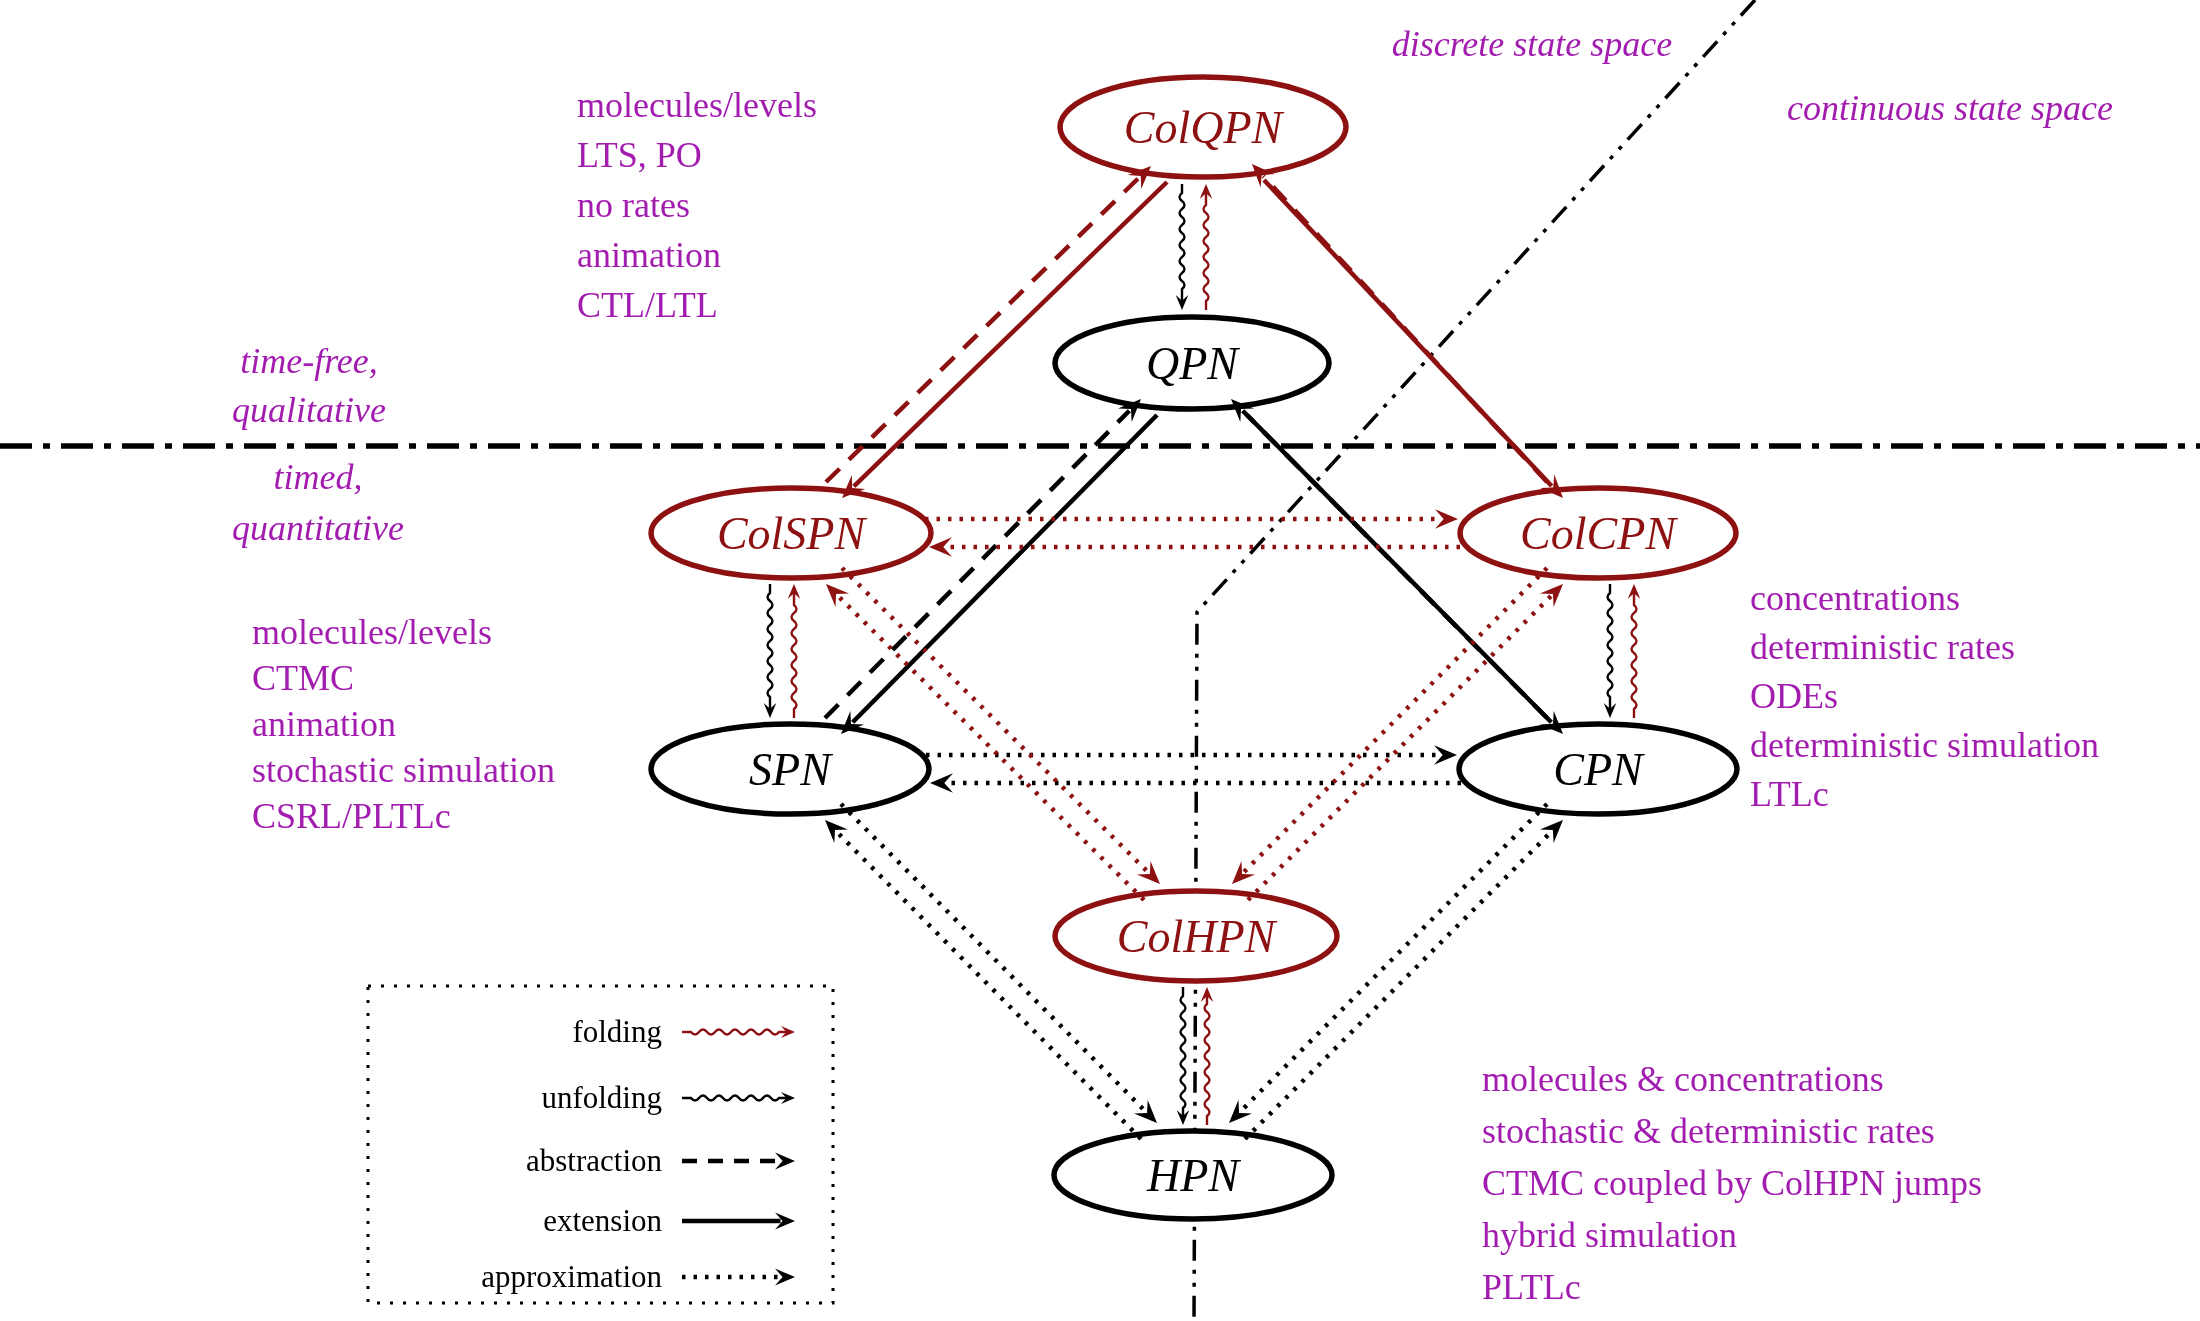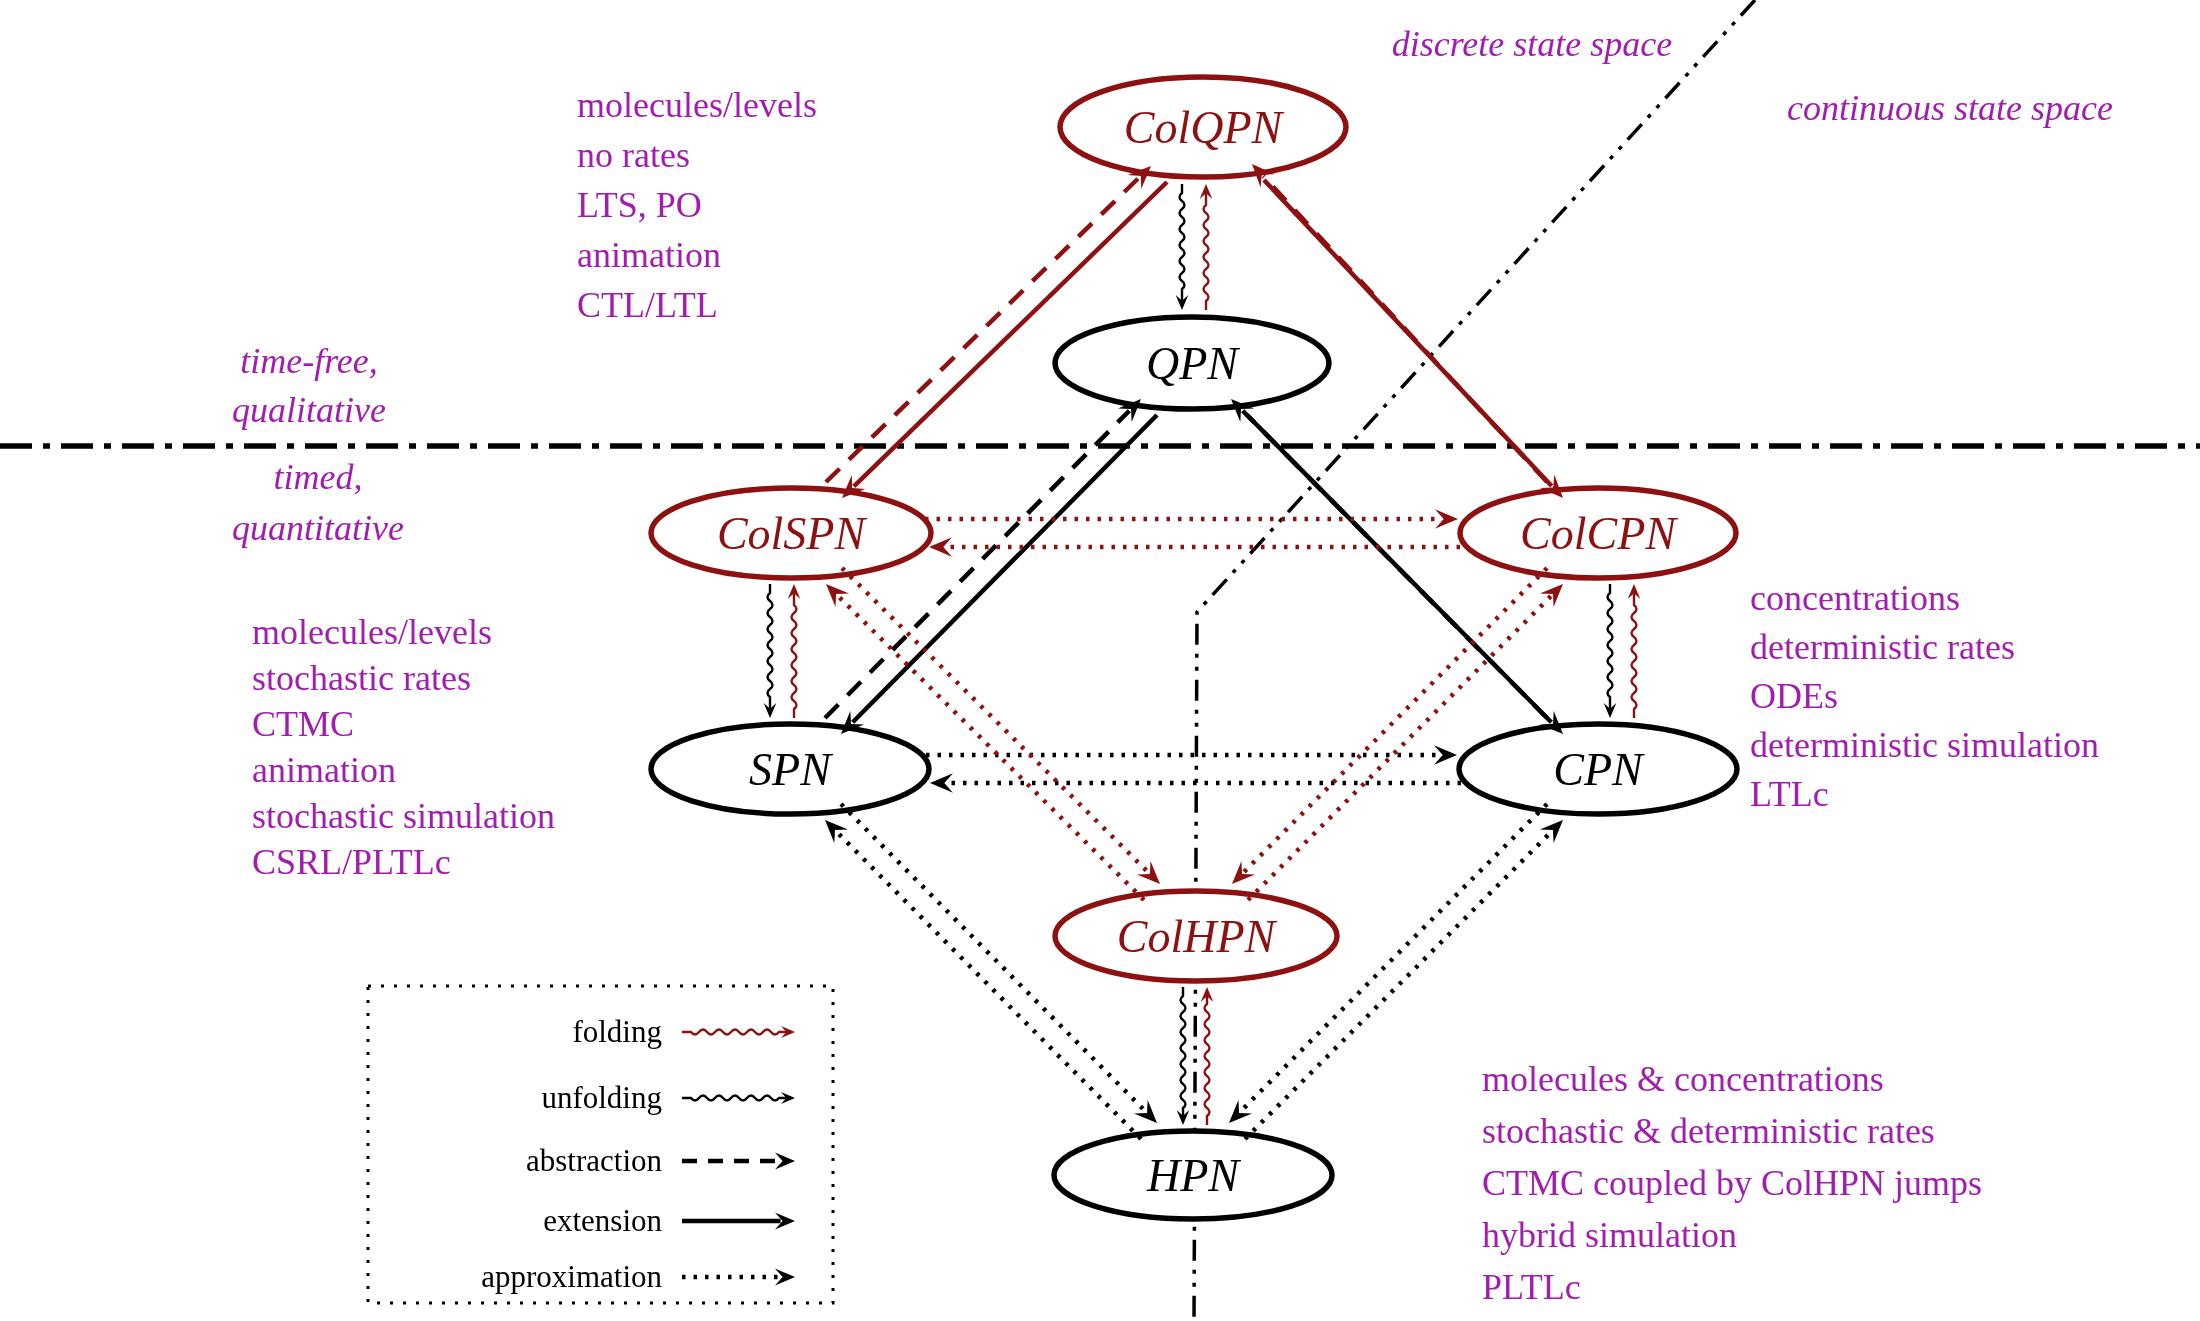--- a/index.html
+++ b/index.html
@@ -213,36 +213,35 @@
 
   <div>
     <div class="ann italic center" style="left: 1532px; top: 22px; line-height: 44px;">
         <div>discrete state space</div>
       </div>
     <div class="ann italic center" style="left: 1950px; top: 86px; line-height: 44px;">
         <div>continuous state space</div>
       </div>
     <div class="ann" style="left: 577px; top: 80px; line-height: 50px;">
         <div>molecules/levels</div>
+        <div>LTS, PO</div>
         <div>no rates</div>
-        <div>LTS, PO</div>
         <div>animation</div>
         <div>CTL/LTL</div>
       </div>
     <div class="ann italic center" style="left: 309px; top: 337px; line-height: 49px;">
         <div>time-free,</div>
         <div>qualitative</div>
       </div>
     <div class="ann italic center" style="left: 318px; top: 452px; line-height: 51px;">
         <div>timed,</div>
         <div>quantitative</div>
       </div>
     <div class="ann" style="left: 252px; top: 609px; line-height: 46px;">
         <div>molecules/levels</div>
-        <div>stochastic rates</div>
         <div>CTMC</div>
         <div>animation</div>
         <div>stochastic simulation</div>
         <div>CSRL/PLTLc</div>
       </div>
     <div class="ann" style="left: 1750px; top: 574px; line-height: 49px;">
         <div>concentrations</div>
         <div>deterministic rates</div>
         <div>ODEs</div>
         <div>deterministic simulation</div>

